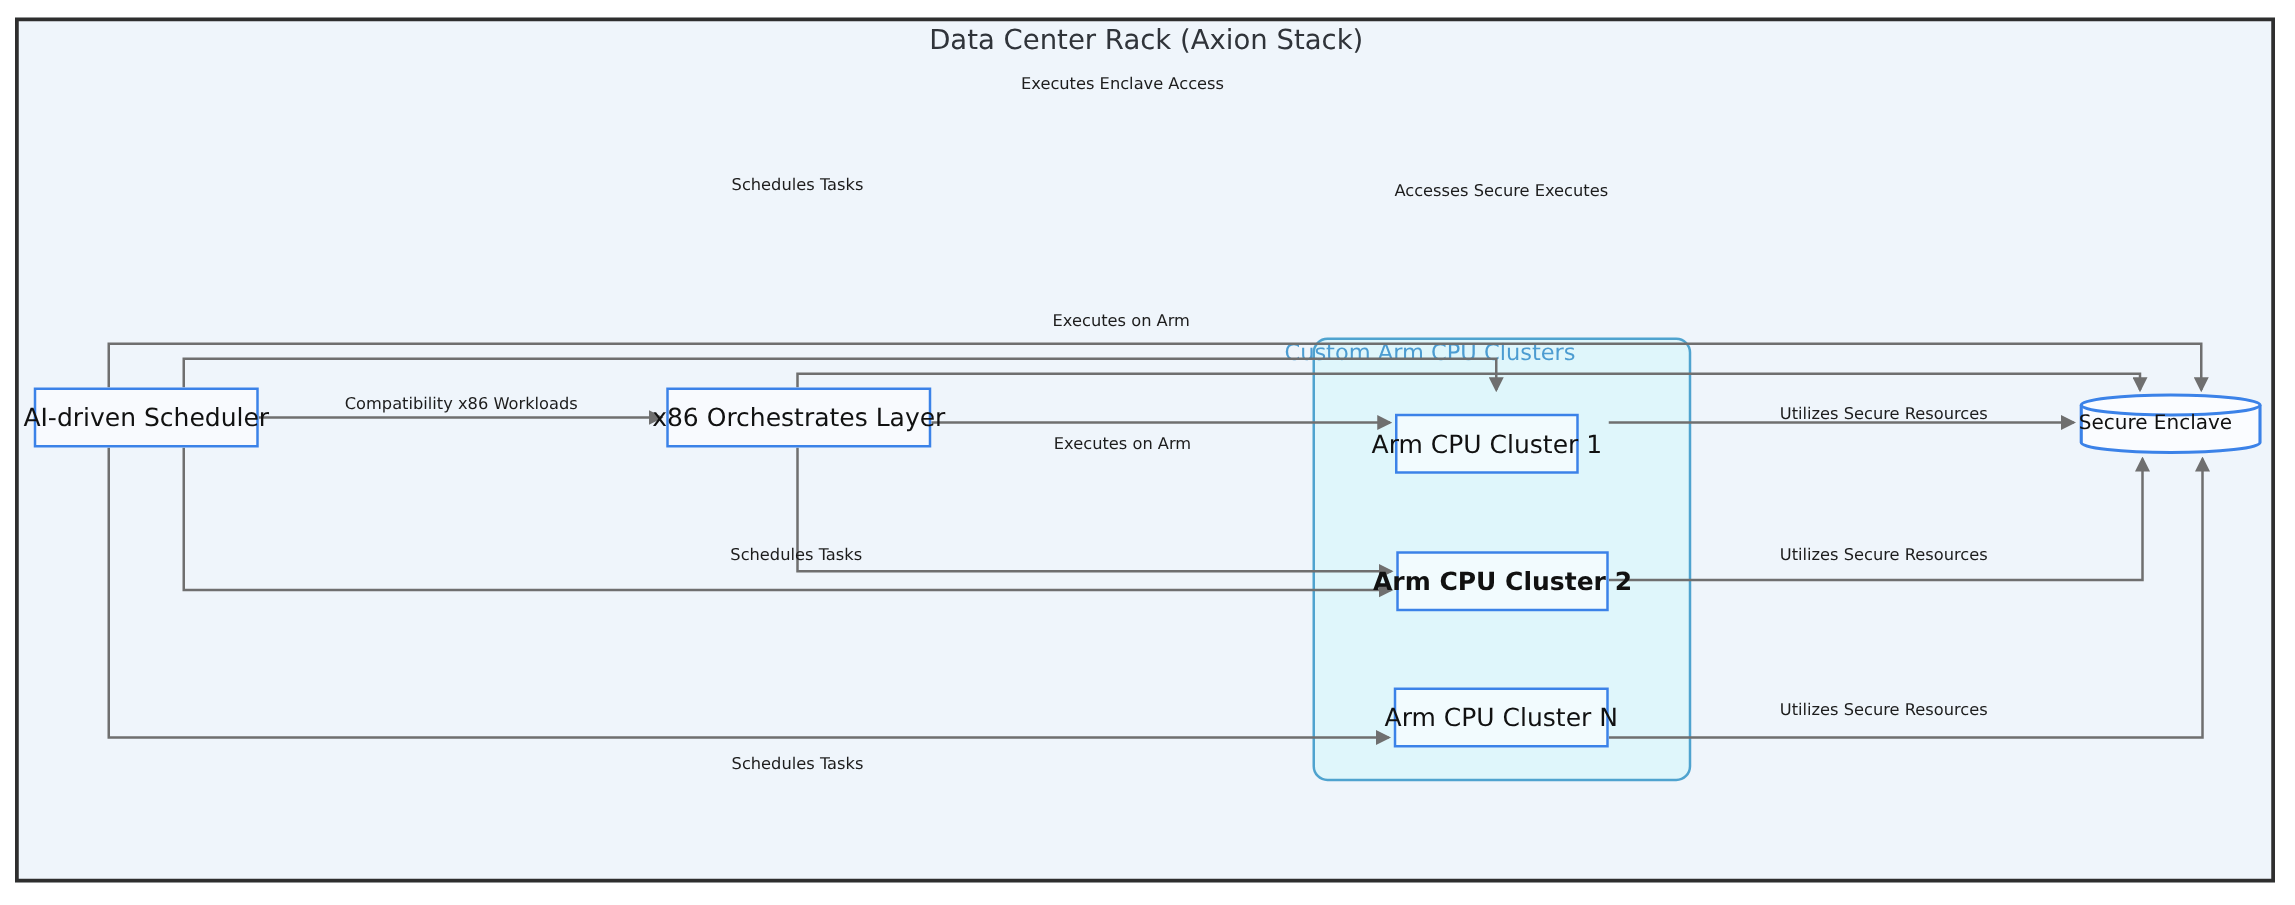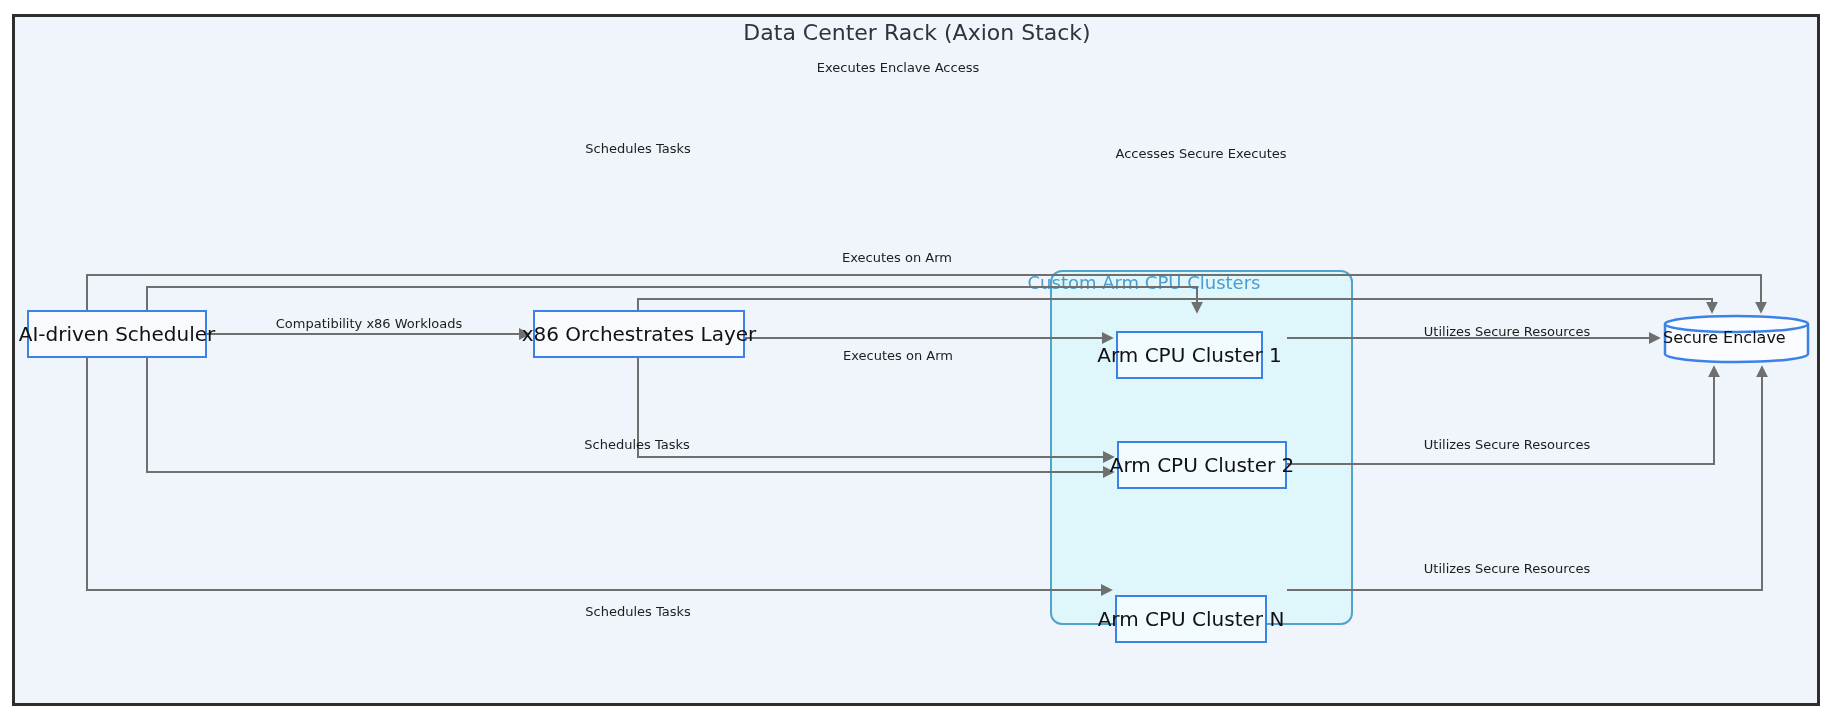--- a/index.html
+++ b/index.html
@@ -65,24 +65,24 @@
 
   <div class="node" style="left:27px;top:310px;width:180px;height:48px;">
     <span>AI-driven Scheduler</span>
   </div>
   <div class="node" style="left:533px;top:310px;width:212px;height:48px;">
     <span>x86 Orchestrates Layer</span>
   </div>
   <div class="node inner" style="left:1116px;top:315px;width:147px;height:48px;margin-top:16px;">
     <span>Arm CPU Cluster 1</span>
   </div>
-  <div class="node inner" style="left:1117px;top:441px;width:170px;height:48px;">
+  <div class="node inner" style="left:1117px;top:441px;width:170px;height:48px;font-weight:bold;">
     <span>Arm CPU Cluster 2</span>
   </div>
-  <div class="node inner" style="left:1115px;top:595px;width:152px;height:48px;">
+  <div class="node inner" style="left:1115px;top:550px;width:172px;height:48px;">
     <span>Arm CPU Cluster N</span>
   </div>
 
   <div class="cyl">
     <svg width="147" height="50" viewBox="0 0 147 50">
       <path d="M2,10 L2,40 A71.5,8 0 0,0 145,40 L145,10" fill="#FAFCFF" stroke="#3B82E8" stroke-width="2.5"></path>
       <ellipse cx="73.5" cy="10" rx="71.5" ry="8" fill="#FAFCFF" stroke="#3B82E8" stroke-width="2.5"></ellipse>
     </svg>
     <div class="cyl-label">Secure Enclave</div>
   </div>

